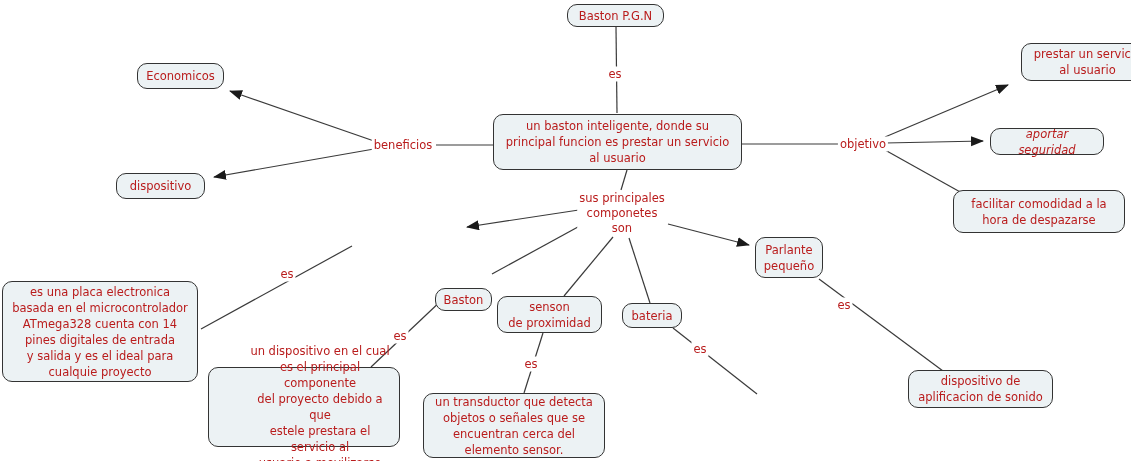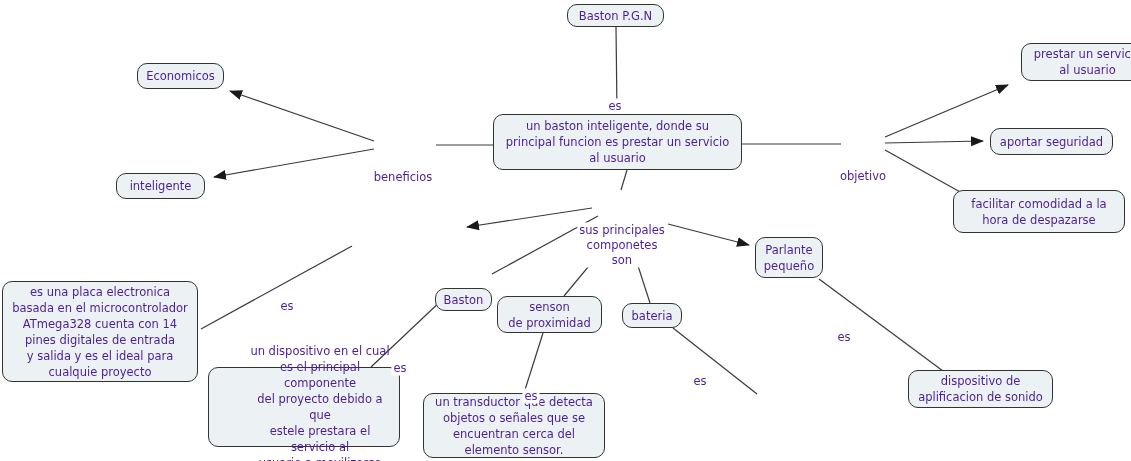--- a/index.html
+++ b/index.html
@@ -2,21 +2,21 @@
 <html><head>
 <meta charset="utf-8">
 <style>
   html,body{margin:0;padding:0;background:#ffffff;}
   .canvas{
     position:relative;
     width:1131px;height:461px;
     overflow:hidden;
     background:#ffffff;
     font-family:"DejaVu Sans","Liberation Sans",sans-serif;
-    color:#4c1d95;
+    color:#b91c1c;
   }
   svg.wires{position:absolute;left:0;top:0;z-index:1;}
   .node{
     position:absolute;z-index:2;
     display:flex;align-items:center;justify-content:center;
     text-align:center;white-space:pre-line;
     background:#ecf2f4;
     border:1px solid #333333;
     border-radius:10px;
     font-size:11.5px;line-height:16px;
@@ -25,21 +25,20 @@
     cursor:default;
   }
   .link-label{
     position:absolute;z-index:2;
     transform:translate(-50%,-50%);
     background:#ffffff;
     font-size:11.5px;line-height:15px;
     text-align:center;white-space:pre-line;
     padding:0 2px;
     cursor:default;
-    margin-top:32px;
   }
 </style>
 </head>
 <body>
 
 <div class="canvas">
 
   <svg class="wires" width="1131" height="461" viewBox="0 0 1131 461">
     <defs>
       <marker id="ah" markerUnits="userSpaceOnUse" markerWidth="14" markerHeight="12" refX="12" refY="5" orient="auto">
@@ -64,27 +63,27 @@
       <line x1="352" y1="246" x2="201" y2="329"></line>
       <line x1="444" y1="298" x2="371" y2="367"></line>
       <line x1="543" y1="333" x2="524" y2="393"></line>
       <line x1="673" y1="328" x2="757" y2="394"></line>
       <line x1="819" y1="279" x2="943" y2="371"></line>
     </g>
   </svg>
 
   <div class="node" style="left:567px;top:4px;width:97px;height:23px;">Baston P.G.N</div>
   <div class="node" style="left:137px;top:63px;width:87px;height:26px;">Economicos</div>
-  <div class="node" style="left:116px;top:173px;width:89px;height:26px;">inteligente</div>
+  <div class="node" style="left:116px;top:173px;width:89px;height:26px;">dispositivo</div>
   <div class="node" style="left:493px;top:114px;width:249px;height:56px;">un baston inteligente, donde su
 principal funcion es prestar un servicio
 al usuario</div>
   <div class="node" style="left:995px;top:43px;width:133px;height:38px;margin-left:26px;">prestar un servicio
 al usuario</div>
-  <div class="node" style="left:990px;top:128px;width:123px;height:27px;">aportar seguridad</div>
+  <div class="node" style="left:990px;top:128px;width:114px;height:27px;font-style:italic;">aportar seguridad</div>
   <div class="node" style="left:953px;top:190px;width:172px;height:43px;">facilitar comodidad a la
 hora de despazarse</div>
   <div class="node" style="left:435px;top:288px;width:57px;height:23px;">Baston</div>
   <div class="node" style="left:497px;top:296px;width:105px;height:37px;">senson
 de proximidad</div>
   <div class="node" style="left:622px;top:303px;width:60px;height:25px;">bateria</div>
   <div class="node" style="left:755px;top:237px;width:68px;height:41px;">Parlante
 pequeño</div>
   <div class="node" style="left:2px;top:281px;width:196px;height:101px;">es una placa electronica
 basada en el microcontrolador

